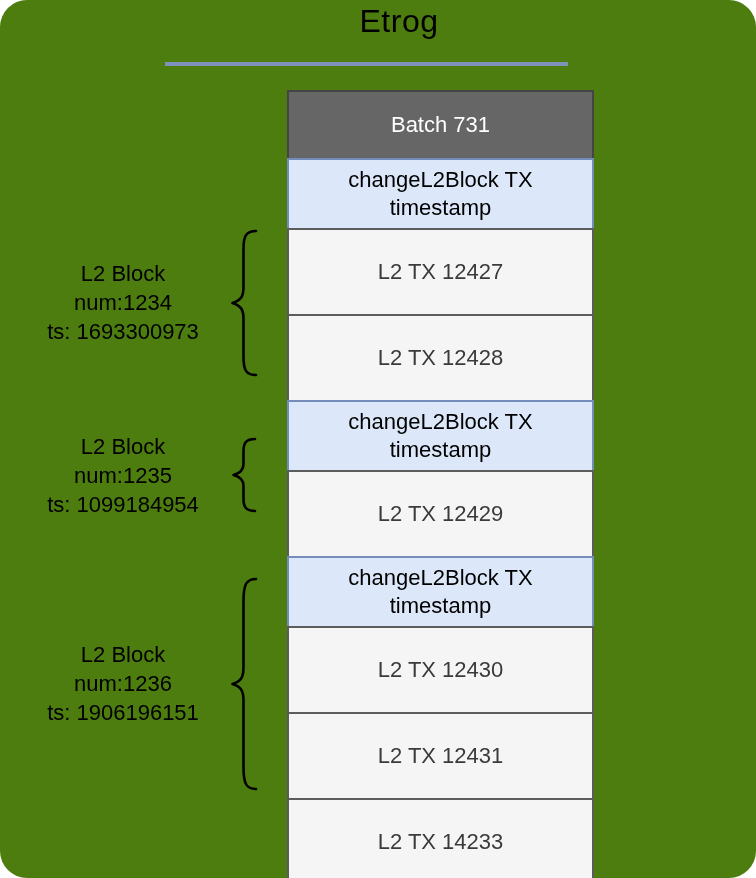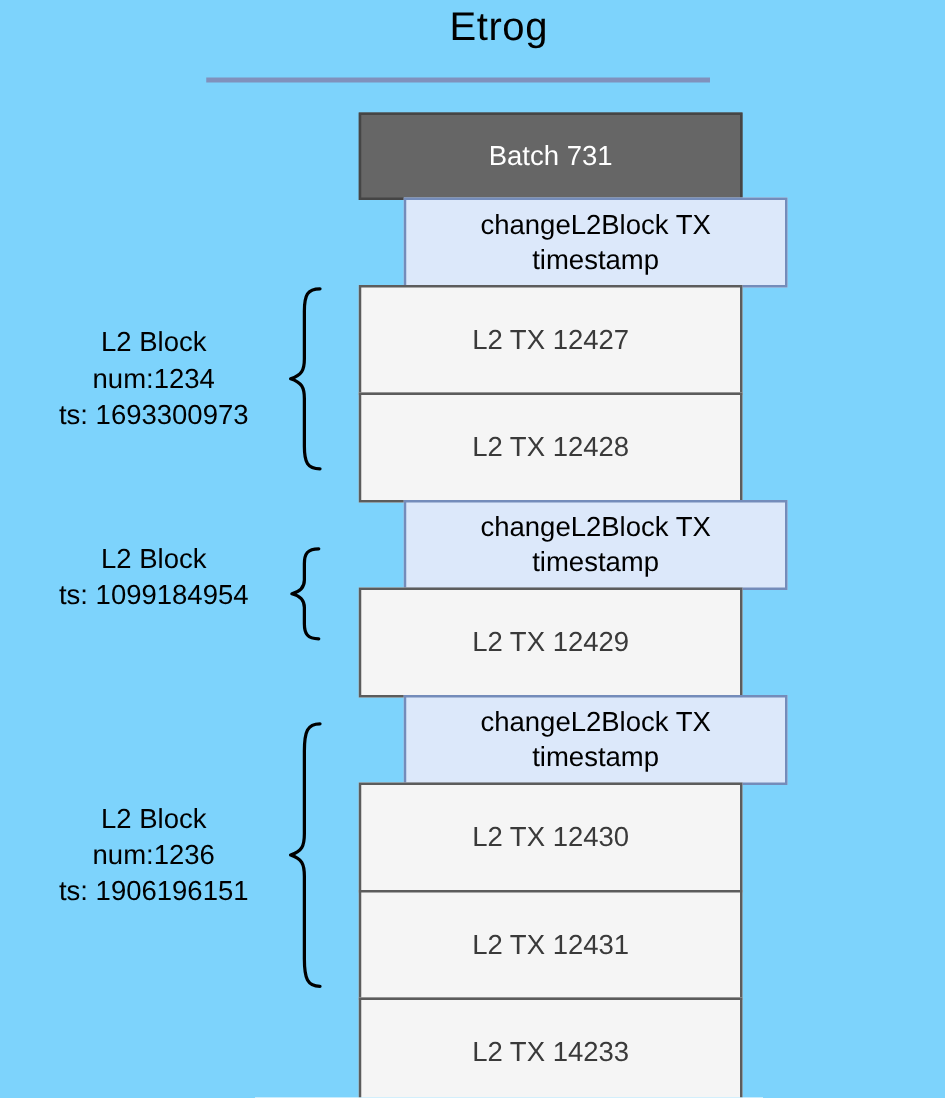--- a/index.html
+++ b/index.html
@@ -5,22 +5,23 @@
   html, body {
     margin: 0;
     padding: 0;
     background: #ffffff;
     font-family: "Liberation Sans", "DejaVu Sans", sans-serif;
   }
   .canvas {
     position: relative;
     width: 756px;
     height: 878px;
-    background: #7dd3fc;
+    background: #4d7c0f;
     overflow: hidden;
+    border-radius: 27px;
   }
 
   
   .title {
     position: absolute;
     left: 249px;
     top: 3px;
     width: 300px;
     text-align: center;
     font-size: 32px;
@@ -59,21 +60,20 @@
     border: 2px solid var(--header-border, #454545);
     color: var(--header-text, #ffffff);
   }
   .row.ts-row {
     height: 72px;
     margin-top: -2px;
     background: var(--timestamp-fill, #dce8fa);
     border: 2px solid var(--timestamp-border, #748cba);
     color: var(--timestamp-text, #000000);
     line-height: 28px;
-    margin-left: 36px;
   }
   .row.ts-row span {
     display: inline-block;
     max-width: 250px;
   }
   .row.tx-row, .row.ellipsis-row {
     height: 88px;
     margin-top: -2px;
     background: var(--tx-fill, #f5f5f5);
     border: 2px solid var(--tx-border, #5c5c5c);
@@ -145,20 +145,21 @@
   </div>
 
   <div class="block-label pos-1">
     <div>L2 Block</div>
     <div>num:1234</div>
     <div>ts: 1693300973</div>
   </div>
 
   <div class="block-label pos-2">
     <div>L2 Block</div>
+    <div>num:1235</div>
     <div>ts: 1099184954</div>
   </div>
 
   <div class="block-label pos-3">
     <div>L2 Block</div>
     <div>num:1236</div>
     <div>ts: 1906196151</div>
   </div>
 
   <div class="brace b1">

